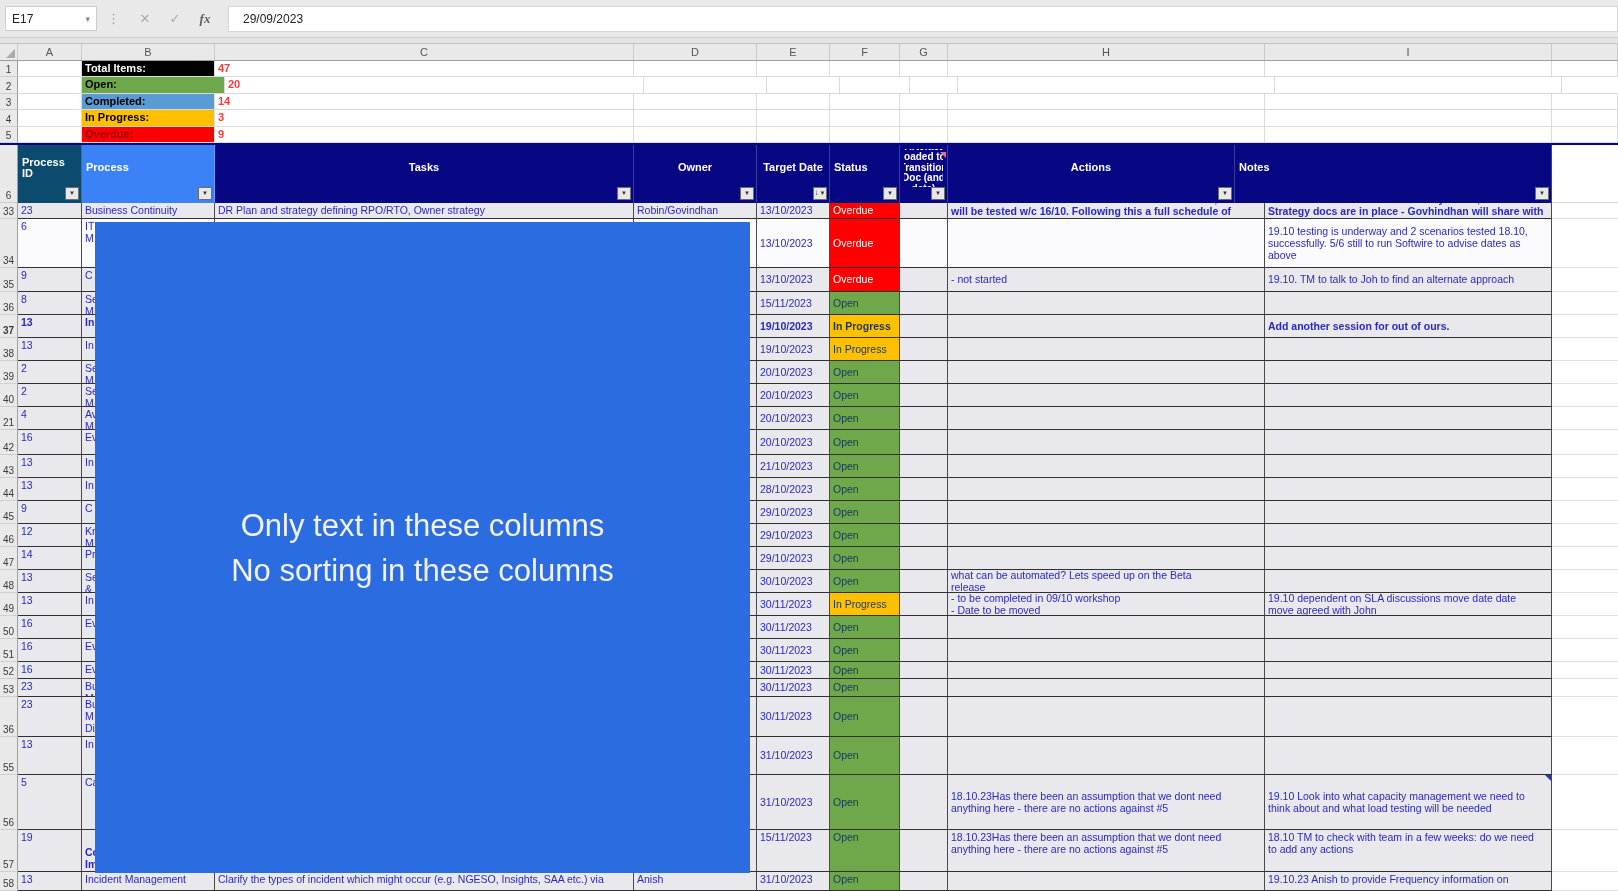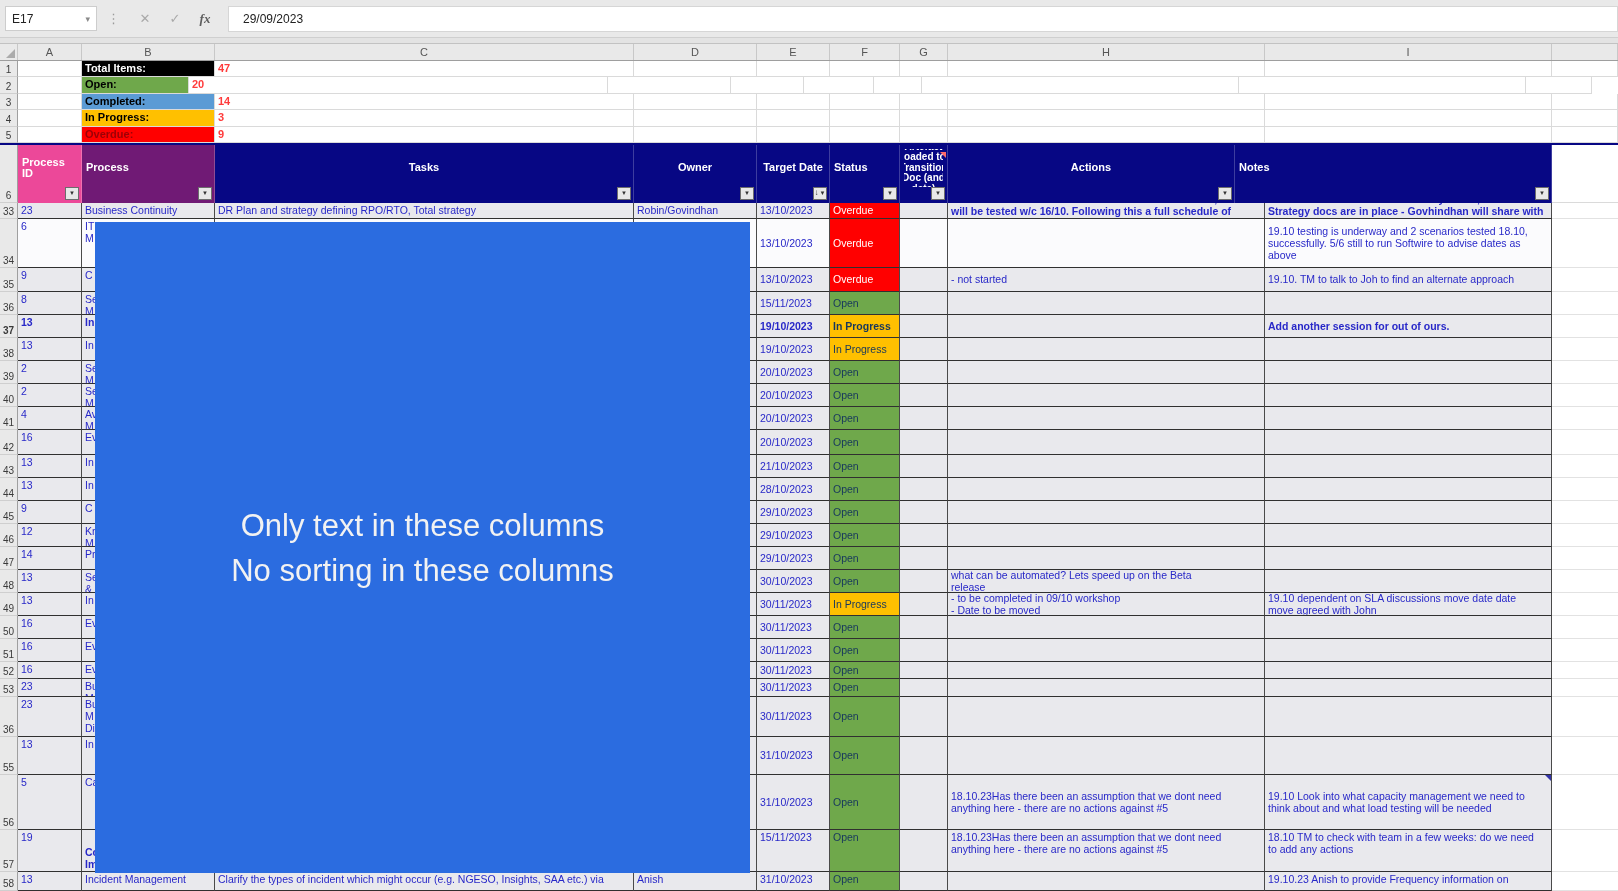--- a/index.html
+++ b/index.html
@@ -114,21 +114,21 @@
         <div class="scell" style="width: 73px;"></div>
         <div class="scell" style="width: 70px;"></div>
         <div class="scell" style="width: 48px;"></div>
         <div class="scell" style="width: 317px;"></div>
         <div class="scell" style="width: 287px;"></div>
         <div class="scell" style="width: 66px;"></div>
       </div>
       <div class="srow">
         <div class="gut">2</div>
         <div class="scell" style="width: 64px;"></div>
-        <div class="scell slab" style="width: 107px; background: rgb(111, 168, 75); color: rgb(0, 0, 0);">Open:</div>
+        <div class="scell slab" style="width: 143px; background: rgb(111, 168, 75); color: rgb(0, 0, 0);">Open:</div>
         <div class="scell sval" style="width: 419px; color: rgb(255, 59, 59);">20</div>
         <div class="scell" style="width: 123px;"></div>
         <div class="scell" style="width: 73px;"></div>
         <div class="scell" style="width: 70px;"></div>
         <div class="scell" style="width: 48px;"></div>
         <div class="scell" style="width: 317px;"></div>
         <div class="scell" style="width: 287px;"></div>
         <div class="scell" style="width: 66px;"></div>
       </div>
       <div class="srow">
@@ -165,27 +165,27 @@
         <div class="scell" style="width: 123px;"></div>
         <div class="scell" style="width: 73px;"></div>
         <div class="scell" style="width: 70px;"></div>
         <div class="scell" style="width: 48px;"></div>
         <div class="scell" style="width: 317px;"></div>
         <div class="scell" style="width: 287px;"></div>
         <div class="scell" style="width: 66px;"></div>
       </div>
       <div class="hrow">
         <div class="gut">6</div>
-        <div class="hcell" style="width: 64px; background: #ec4899;">
+        <div class="hcell" style="width: 64px; background: #0c4a6e;">
           <div class="hlab">Process ID</div>
           <div class="filter">
             <div class="fcaret">▼</div>
           </div>
         </div>
-        <div class="hcell" style="width: 133px; background: #701a75;">
+        <div class="hcell" style="width: 133px; background: #3b82f6;">
           <div class="hlab">Process</div>
           <div class="filter">
             <div class="fcaret">▼</div>
           </div>
         </div>
         <div class="hcell" style="width: 419px; background: rgb(7, 7, 132);">
           <div class="hlab hc">Tasks</div>
           <div class="filter">
             <div class="fcaret">▼</div>
           </div>
@@ -228,21 +228,21 @@
             <div class="fcaret">▼</div>
           </div>
         </div>
         <div class="hxtra" style="width: 66px;"></div>
       </div>
       <div class="drow" style="height: 16px;">
         <div class="gut">33</div>
         <div class="dc nw" style="width: 64px;">23</div>
         <div class="dc pre" style="width: 133px;">Business Continuity
 Management and</div>
-        <div class="dc nw" style="width: 419px;">DR Plan and strategy defining RPO/RTO, Total strategy</div>
+        <div class="dc nw" style="width: 419px;">DR Plan and strategy defining RPO/RTO, Owner strategy</div>
         <div class="dc nw" style="width: 123px;">Robin/Govindhan</div>
         <div class="dc nw vmid" style="width: 73px;">13/10/2023</div>
         <div class="dc nw vmid" style="width: 70px; background: rgb(255, 0, 0); color: rgb(255, 255, 255);">Overdue</div>
         <div class="dc " style="width: 48px;"></div>
         <div class="dc pre vmid vbot" style="width: 317px;">First runbook has been sent to Govindhan for review, and
 will be tested w/c 16/10. Following this a full schedule of</div>
         <div class="dc pre vmid vbot" style="width: 287px;">10.10.23 Plan will come from Becky/Robin,
 Strategy docs are in place - Govhindhan will share with</div>
         <div class="dc xtra" style="width: 66px;"></div>
       </div>
@@ -337,21 +337,21 @@
         <div class="dc nw" style="width: 419px;"></div>
         <div class="dc nw" style="width: 123px;"></div>
         <div class="dc nw vmid" style="width: 73px;">20/10/2023</div>
         <div class="dc nw vmid" style="width: 70px; background: rgb(111, 168, 75); color: rgb(23, 55, 93);">Open</div>
         <div class="dc " style="width: 48px;"></div>
         <div class="dc pre vmid" style="width: 317px;"></div>
         <div class="dc pre vmid" style="width: 287px;"></div>
         <div class="dc xtra" style="width: 66px;"></div>
       </div>
       <div class="drow" style="height: 23px;">
-        <div class="gut">41</div>
+        <div class="gut">21</div>
         <div class="dc nw" style="width: 64px;">4</div>
         <div class="dc pre" style="width: 133px;">Av
 M</div>
         <div class="dc nw" style="width: 419px;"></div>
         <div class="dc nw" style="width: 123px;"></div>
         <div class="dc nw vmid" style="width: 73px;">20/10/2023</div>
         <div class="dc nw vmid" style="width: 70px; background: rgb(111, 168, 75); color: rgb(23, 55, 93);">Open</div>
         <div class="dc " style="width: 48px;"></div>
         <div class="dc pre vmid" style="width: 317px;"></div>
         <div class="dc pre vmid" style="width: 287px;"></div>

